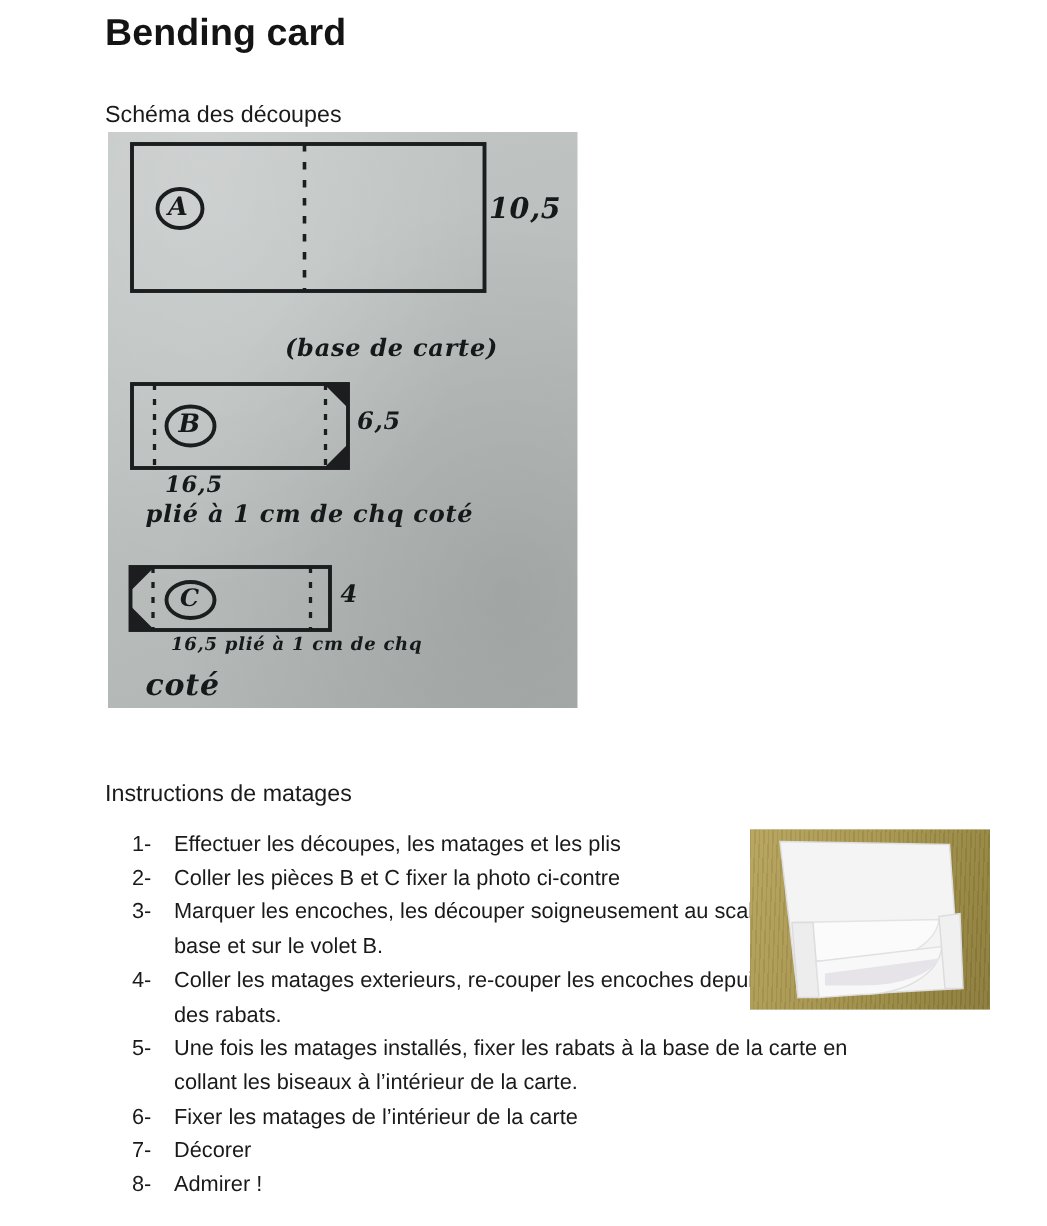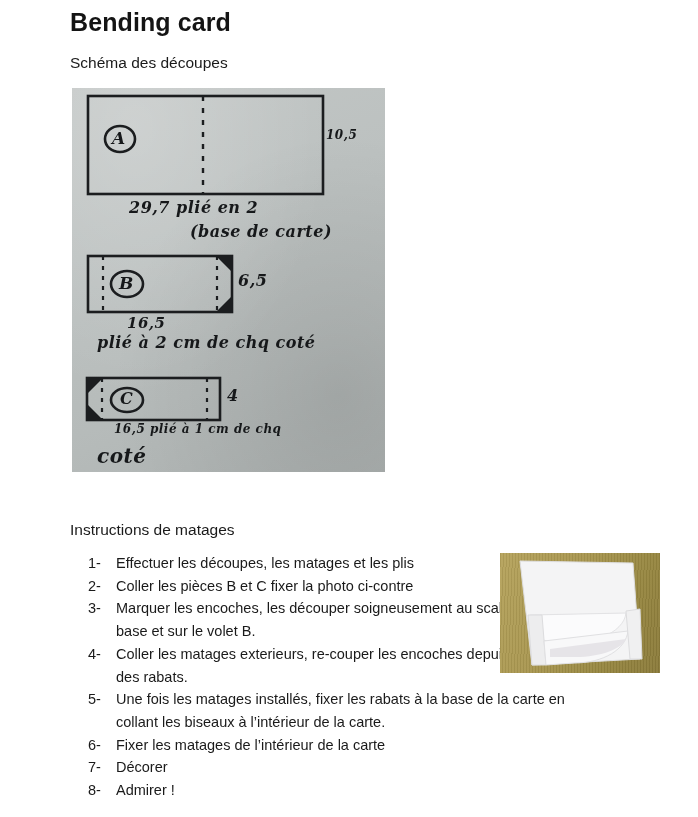--- a/index.html
+++ b/index.html
@@ -27,21 +27,21 @@
     text-align: right;
   }
 
   .section-heading {
     position: absolute;
     left: 70px;
     font-size: 15.5px;
     font-weight: normal;
     color: #1a1a1a;
   }
-  #schema-heading { top: 54px; }
+  #schema-heading { top: 68px; }
   #instructions-heading { top: 521px; }
 
   
   .schema-photo {
     position: absolute;
     left: 72px;
     top: 88px;
     width: 313px;
     height: 384px;
     background: linear-gradient(160deg,#c2c6c5 0%, #bcc1c0 35%, #b6bbba 70%, #aeb3b2 100%);
@@ -133,28 +133,27 @@
 
     <rect x="15" y="290" width="133" height="42" fill="none" stroke="#1b1d1f" stroke-width="2.6"></rect>
     <line x1="30" y1="290" x2="30" y2="332" stroke="#1b1d1f" stroke-width="2.2" stroke-dasharray="4 6"></line>
     <line x1="135" y1="290" x2="135" y2="332" stroke="#1b1d1f" stroke-width="2.2" stroke-dasharray="4 6"></line>
     <polygon points="15,290 15,306 31,290" fill="#1b1d1f"></polygon>
     <polygon points="15,332 15,316 31,332" fill="#1b1d1f"></polygon>
     <ellipse cx="55" cy="312" rx="16" ry="12" fill="none" stroke="#1b1d1f" stroke-width="2.6"></ellipse>
   </svg>
 
   <div class="hw" style="left:40px; top:40px; font-size:17px;">A</div>
-  <div class="hw" style="left:254px; top:40px; font-size:12px;">10,5</div>
-  <div class="hw" style="left:57px; top:110px; font-size:16px;">29,7  plié en 2</div>
+  <div class="hw" style="left:254px; top:40px; font-size:19px;">10,5</div>
   <div class="hw" style="left:118px; top:134px; font-size:16px;">(base de carte)</div>
 
   <div class="hw" style="left:47px; top:185px; font-size:17px;">B</div>
   <div class="hw" style="left:166px; top:183px; font-size:16px;">6,5</div>
-  <div class="hw" style="left:38px; top:226px; font-size:15px;margin-left:17px;">16,5</div>
-  <div class="hw" style="left:25px; top:245px; font-size:16px;">plié à 2 cm de chq coté</div>
+  <div class="hw" style="left:38px; top:226px; font-size:15px;">16,5</div>
+  <div class="hw" style="left:25px; top:245px; font-size:16px;">plié à 1 cm de chq coté</div>
 
   <div class="hw" style="left:48px; top:301px; font-size:16px;">C</div>
   <div class="hw" style="left:155px; top:298px; font-size:16px;">4</div>
   <div class="hw" style="left:42px; top:334px; font-size:12px;">16,5  plié à 1 cm de chq</div>
   <div class="hw" style="left:25px; top:356px; font-size:20px;">coté</div>
 </div>
 
 <div class="section-heading" id="instructions-heading">Instructions de matages</div>
 
 <div class="instructions">

